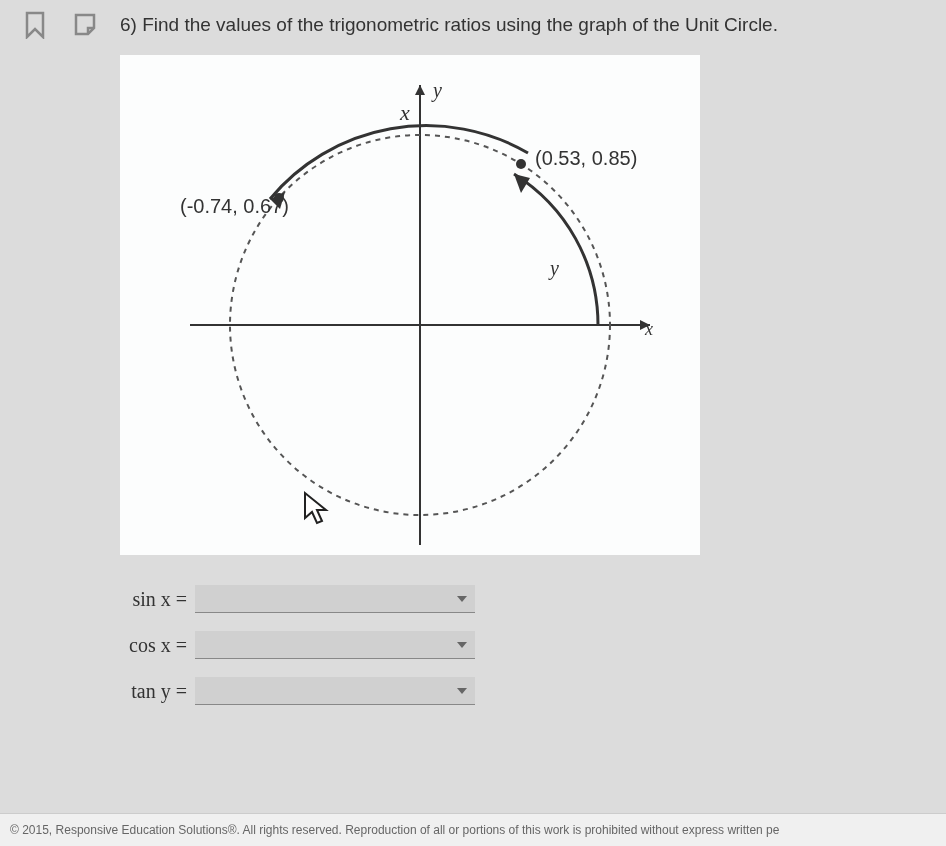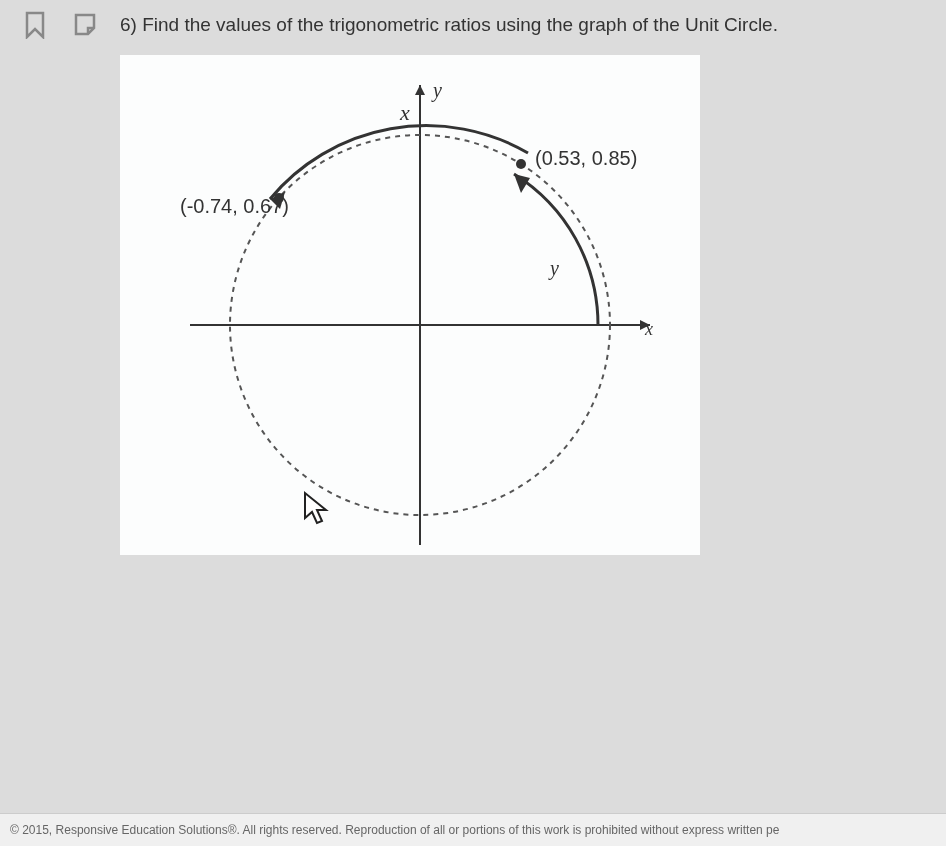--- a/index.html
+++ b/index.html
@@ -145,15 +145,33 @@
     <text x="60" y="158" font-size="20" fill="#333" font-family="Arial">(-0.74, 0.67)</text>
     <text x="415" y="110" font-size="20" fill="#333" font-family="Arial">(0.53, 0.85)</text>
   </svg>
 </div>
 
 <svg class="cursor-svg" width="30" height="38">
   <path d="M3 3 L3 28 L10 22 L15 33 L20 31 L15 20 L24 20 Z" fill="#fff" stroke="#222" stroke-width="2"></path>
 </svg>
 
 <div class="answer-area">
+  <div class="answer-row">
+    <div class="answer-label">sin x =</div>
+    <div class="answer-input">
+      <div class="dropdown-arrow"></div>
+    </div>
+  </div>
+  <div class="answer-row">
+    <div class="answer-label">cos x =</div>
+    <div class="answer-input">
+      <div class="dropdown-arrow"></div>
+    </div>
+  </div>
+  <div class="answer-row">
+    <div class="answer-label">tan y =</div>
+    <div class="answer-input">
+      <div class="dropdown-arrow"></div>
+    </div>
+  </div>
 </div>
 
 <div class="footer">© 2015, Responsive Education Solutions®. All rights reserved. Reproduction of all or portions of this work is prohibited without express written pe</div>
 
 </body></html>

